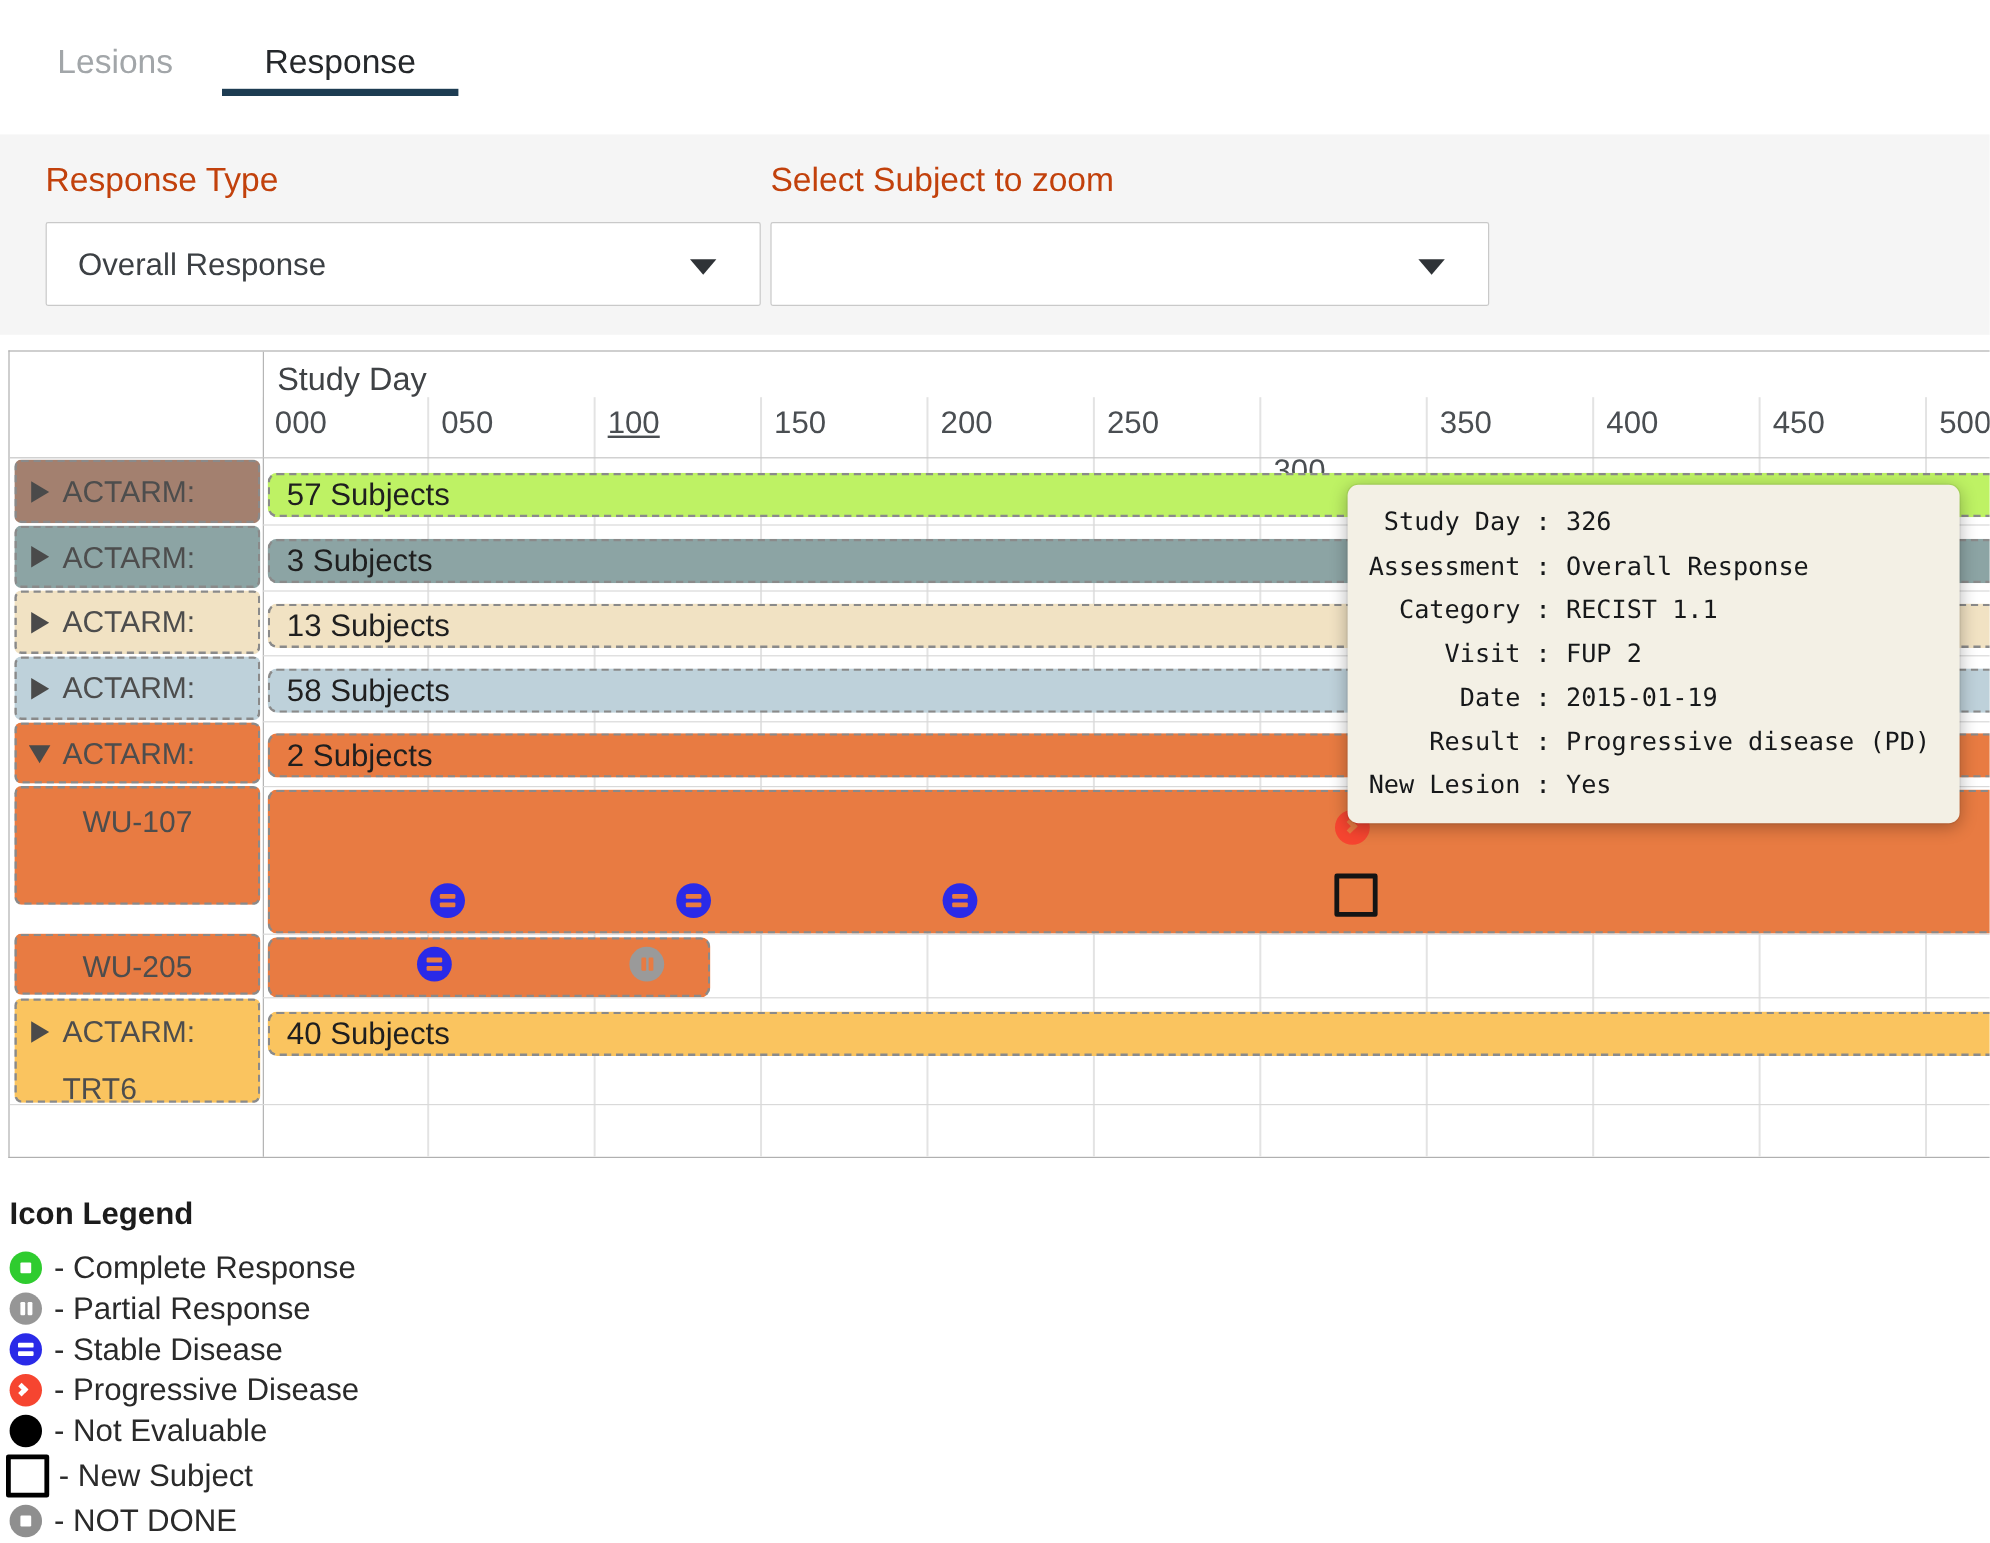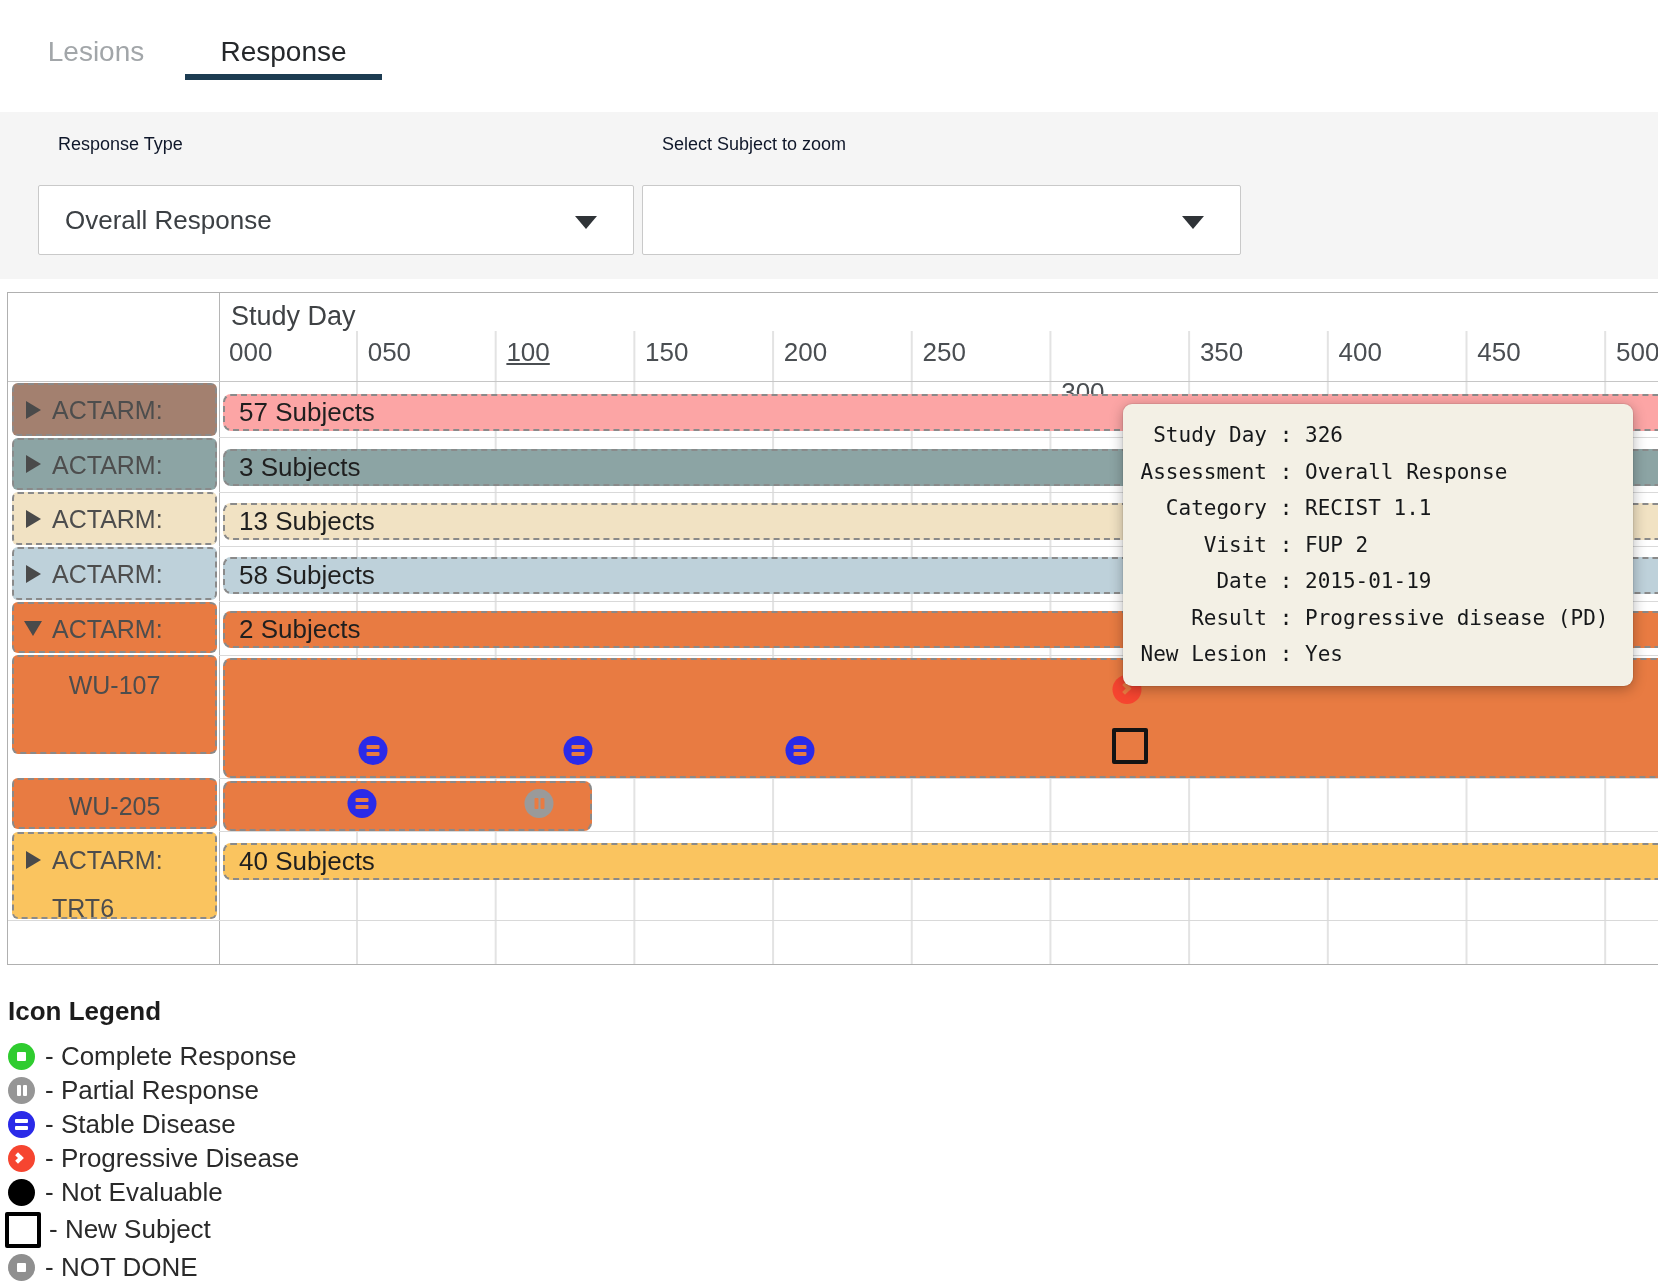--- a/index.html
+++ b/index.html
@@ -7,21 +7,21 @@
     font-family:"Liberation Sans", sans-serif; }
   .abs { position:absolute; }
 
   
   .tab { position:absolute; top:24px; height:56px; line-height:56px; font-size:28px; text-align:center; cursor:pointer; }
   .tab-lesions { left:36px; width:120px; color:#a2a6a9; }
   .tab-response { left:185px; width:197px; color:#25282b; border-bottom:6px solid #1d3c52; }
 
   
   .panel { position:absolute; left:0; top:112px; width:1658px; height:167px; background:#f5f5f5; }
-  .f-label { position:absolute; font-size:18px; color:#0f172a;margin-left:20px; }
+  .f-label { position:absolute; font-size:28px; color:#c2410c; }
   .dropdown { position:absolute; height:70px; background:#fff; border:1px solid #c9c9c9; border-radius:2px; }
   .dd-value { position:absolute; left:26px; top:0; line-height:68px; font-size:26px; color:#3c4044; }
   .caret { position:absolute; right:36px; top:30px; width:0; height:0;
     border-left:11px solid transparent; border-right:11px solid transparent; border-top:13px solid #2f3337; }
 
   
   .chart { position:absolute; left:7px; top:292px; width:1651px; height:673px; background:#fff;
     border:1px solid #b0b0b0; border-right:none; overflow:hidden; }
   .axis-title { position:absolute; left:223px; top:8px; font-size:27px; color:#3f4245; }
   .tick { position:absolute; top:44px; font-size:26px; color:#4a4e52; }
@@ -162,21 +162,21 @@
     <span class="subj-txt" style="top:14px;">WU-107</span>
   </div>
   <div class="cell" style="top: 485px; height: 51px; background-color: rgb(232, 123, 66);">
     <span class="subj-txt" style="top:12px;">WU-205</span>
   </div>
   <div class="cell tall" style="top: 539px; height: 87px; background-color: rgb(250, 196, 95);">
     <span class="tri-right" style="top:26px;"></span>
     <span class="arm-txt" style="top:2px;">ACTARM: TRT6</span>
   </div>
 
-  <div class="bar cut" style="left: 215px; top: 101px; width: 1436px; height: 37px; background-color: #fca5a5; padding-left: 32px;">
+  <div class="bar cut" style="left: 215px; top: 101px; width: 1436px; height: 37px; background-color: #bef264; padding-left: 32px;">
     <span class="bar-txt">57 Subjects</span>
   </div>
   <div class="bar cut" style="left: 215px; top: 156px; width: 1436px; height: 37px; background-color: rgb(140, 164, 164);">
     <span class="bar-txt">3 Subjects</span>
   </div>
   <div class="bar cut" style="left: 215px; top: 210px; width: 1436px; height: 37px; background-color: rgb(241, 226, 195);">
     <span class="bar-txt">13 Subjects</span>
   </div>
   <div class="bar cut" style="left: 215px; top: 264px; width: 1436px; height: 37px; background-color: rgb(190, 209, 218);">
     <span class="bar-txt">58 Subjects</span>

